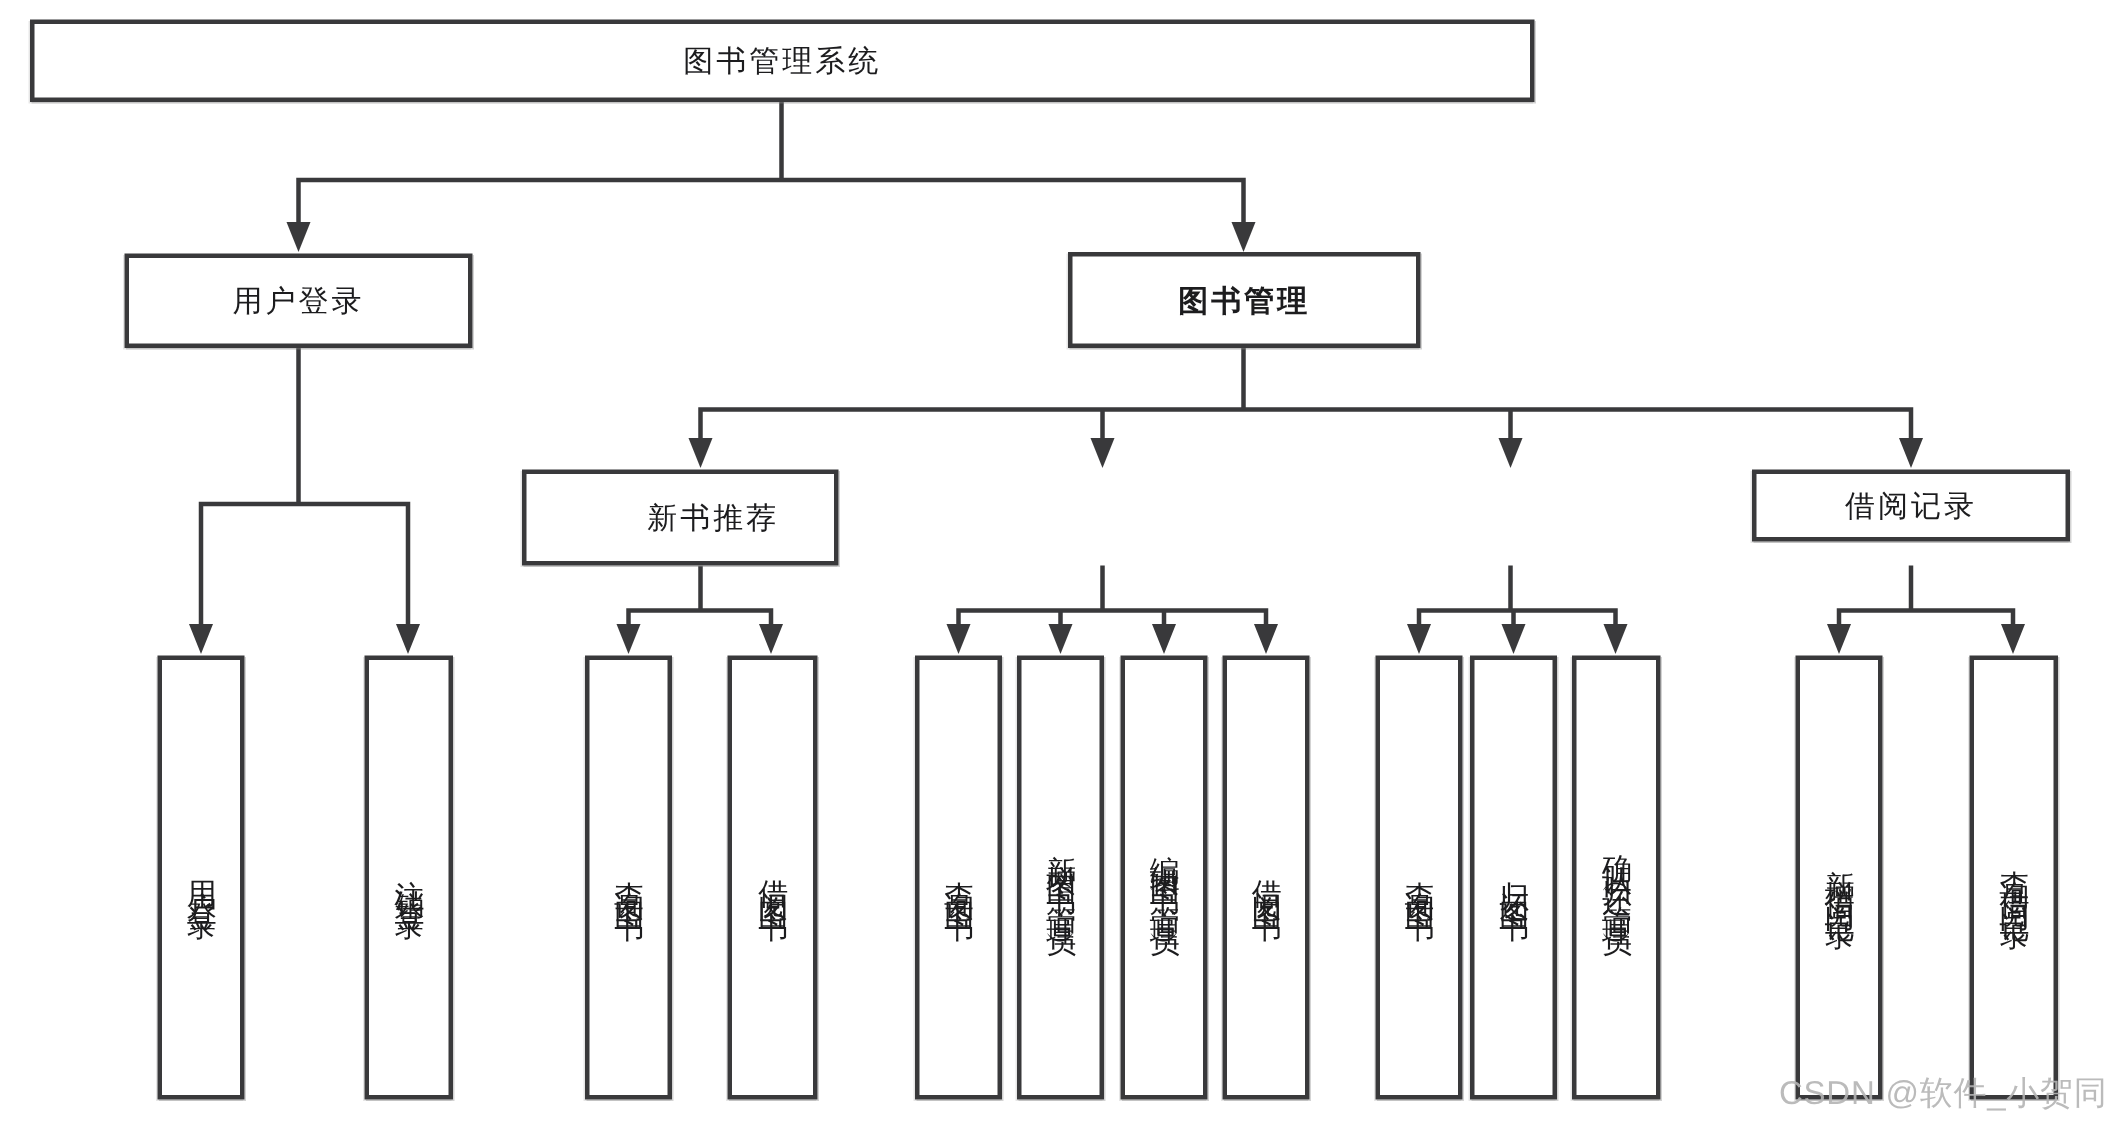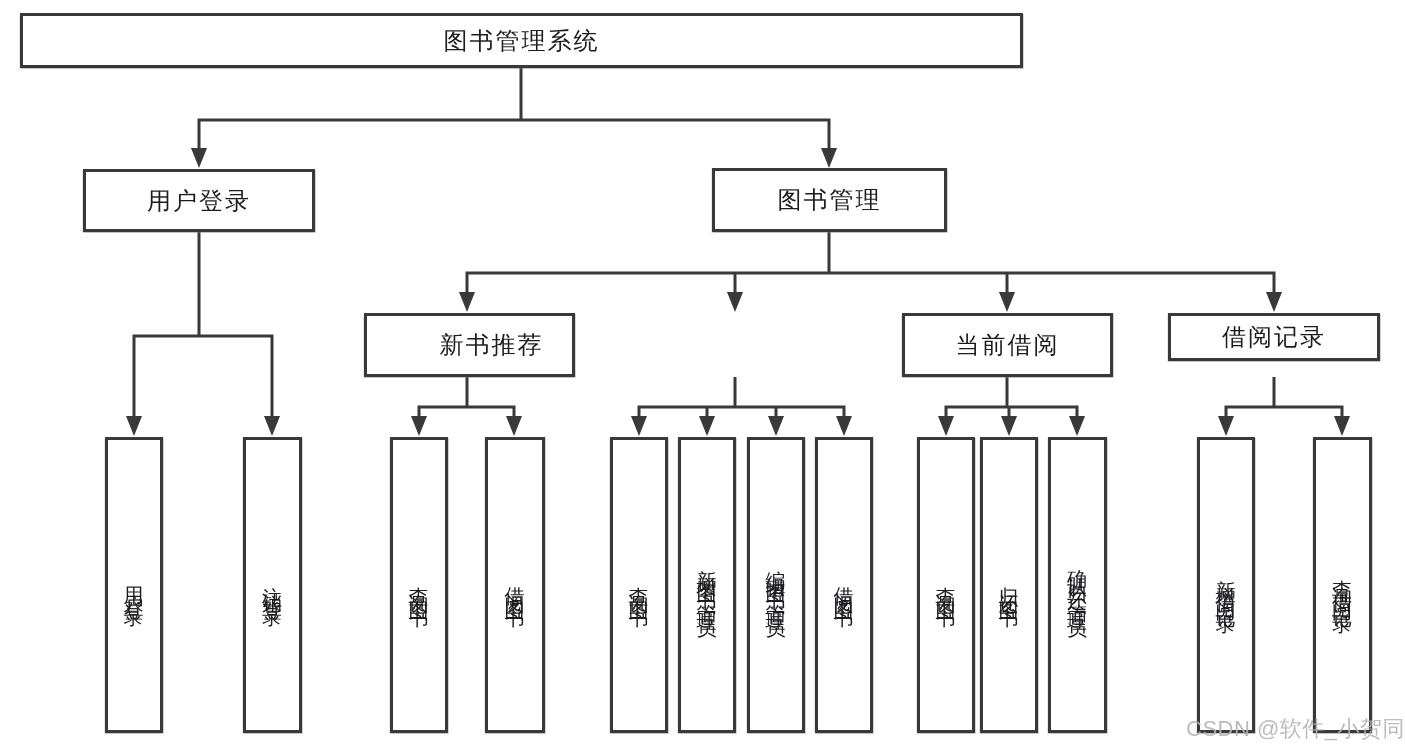--- a/index.html
+++ b/index.html
@@ -17,21 +17,21 @@
   .connector{position:absolute;left:0;top:0;width:1405px;height:747px;pointer-events:none;}
   .connector path{stroke:var(--line);stroke-width:3;fill:none;}
   .connector polygon{fill:var(--line);stroke:none;}
   .box{
     position:absolute;box-sizing:border-box;background:#fff;
     border:3px solid var(--line);
     display:flex;align-items:center;justify-content:center;
     box-shadow:1px 1px 0 rgba(130,130,130,.35),-1px 1px 0 rgba(130,130,130,.2);
     overflow:hidden;
   }
-  .hlabel{font-size:24px;letter-spacing:2px;white-space:nowrap;}
+  .hlabel{font-size:20px;letter-spacing:2px;white-space:nowrap;}
   .vlabel{
     display:inline-block;
     writing-mode:vertical-lr;
     text-orientation:mixed;
     font-size:20px;line-height:1.1;letter-spacing:7px;
     white-space:nowrap;
   }
   .watermark{
     position:absolute;left:1186px;top:714px;z-index:5;
     font-size:22px;color:var(--wm);letter-spacing:0.5px;
@@ -72,29 +72,26 @@
     <polygon points="1342,436 1334,416 1350,416"></polygon>
   </svg>
 
   <div class="box" style="left:20px;top:13px;width:1003px;height:55px;">
     <span class="hlabel">图书管理系统</span>
   </div>
 
   <div class="box" style="left:83px;top:169px;width:232px;height:63px;">
     <span class="hlabel">用户登录</span>
   </div>
-  <div class="box" style="left:712px;top:168px;width:235px;height:64px;">
+  <div class="box" style="left:712px;top:168px;width:235px;height:64px;font-weight:bold;">
     <span class="hlabel">图书管理</span>
   </div>
 
-  <div class="box" style="left:364px;top:313px;width:211px;height:64px;padding-left:44px;">
+  <div class="box" style="left:348px;top:313px;width:211px;height:64px;padding-left:44px;">
     <span class="hlabel">新书推荐</span>
-  </div>
-  <div class="box" style="left:902px;top:313px;width:211px;height:64px;">
-    <span class="hlabel">当前借阅</span>
   </div>
   <div class="box" style="left:1168px;top:313px;width:212px;height:48px;">
     <span class="hlabel">借阅记录</span>
   </div>
 
   <div class="box" style="left:105px;top:437px;width:58px;height:296px;">
     <span class="vlabel">用户登录</span>
   </div>
   <div class="box" style="left:243px;top:437px;width:59px;height:296px;">
     <span class="vlabel">注销登录</span>

